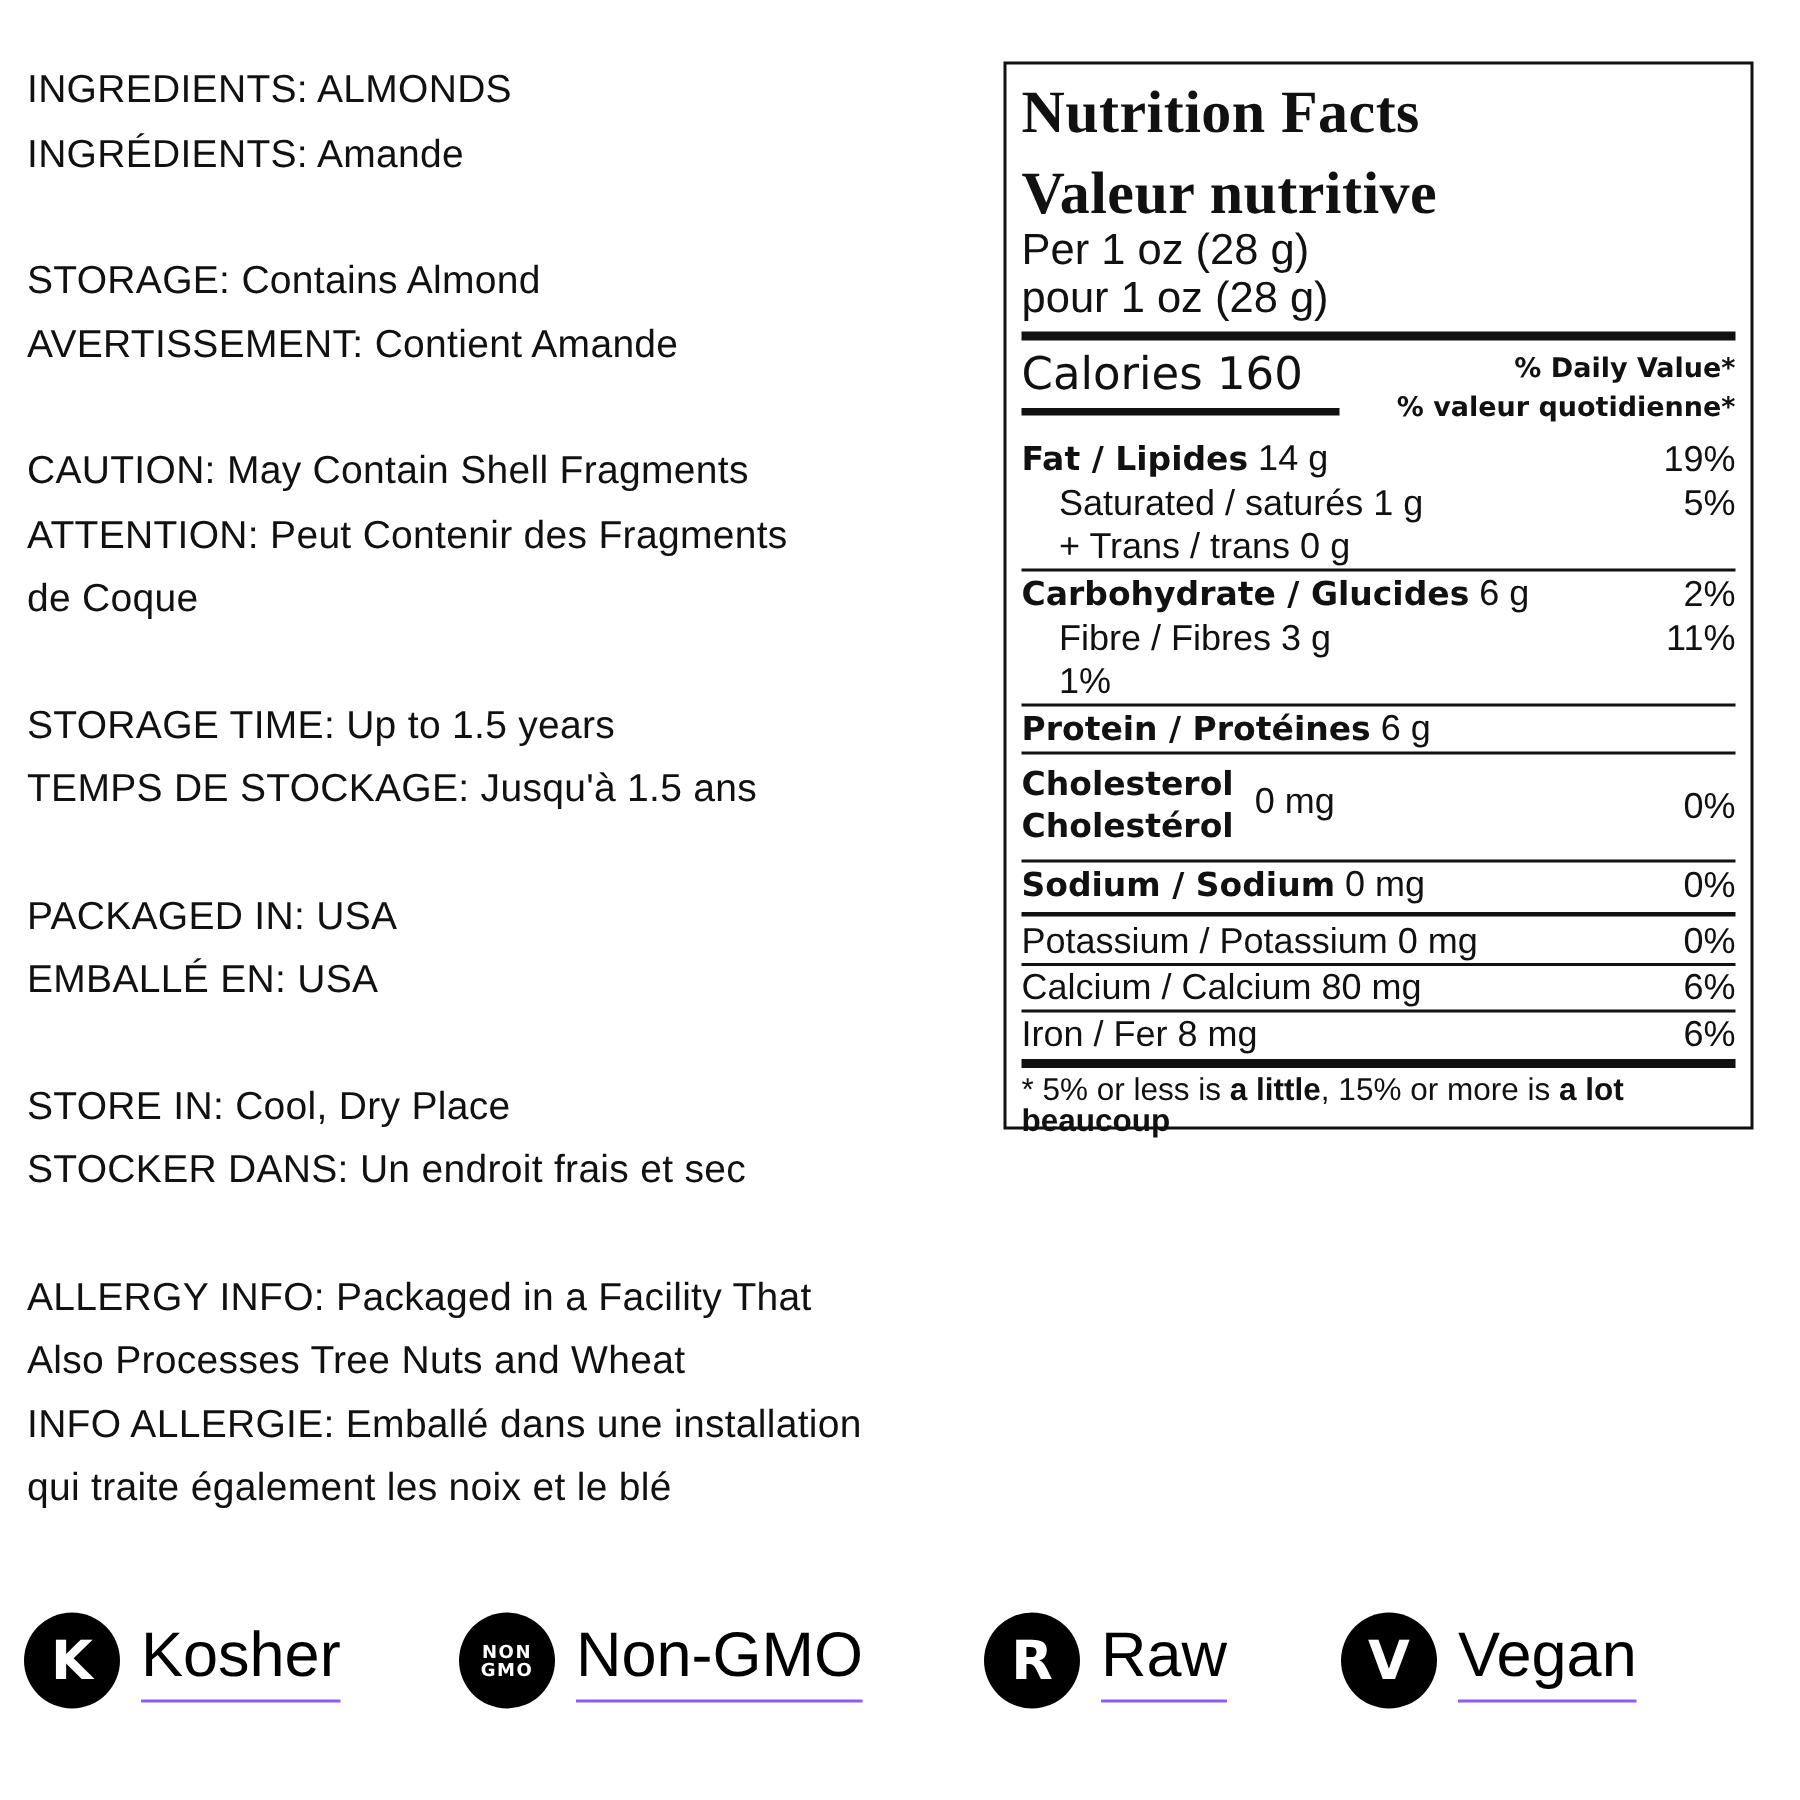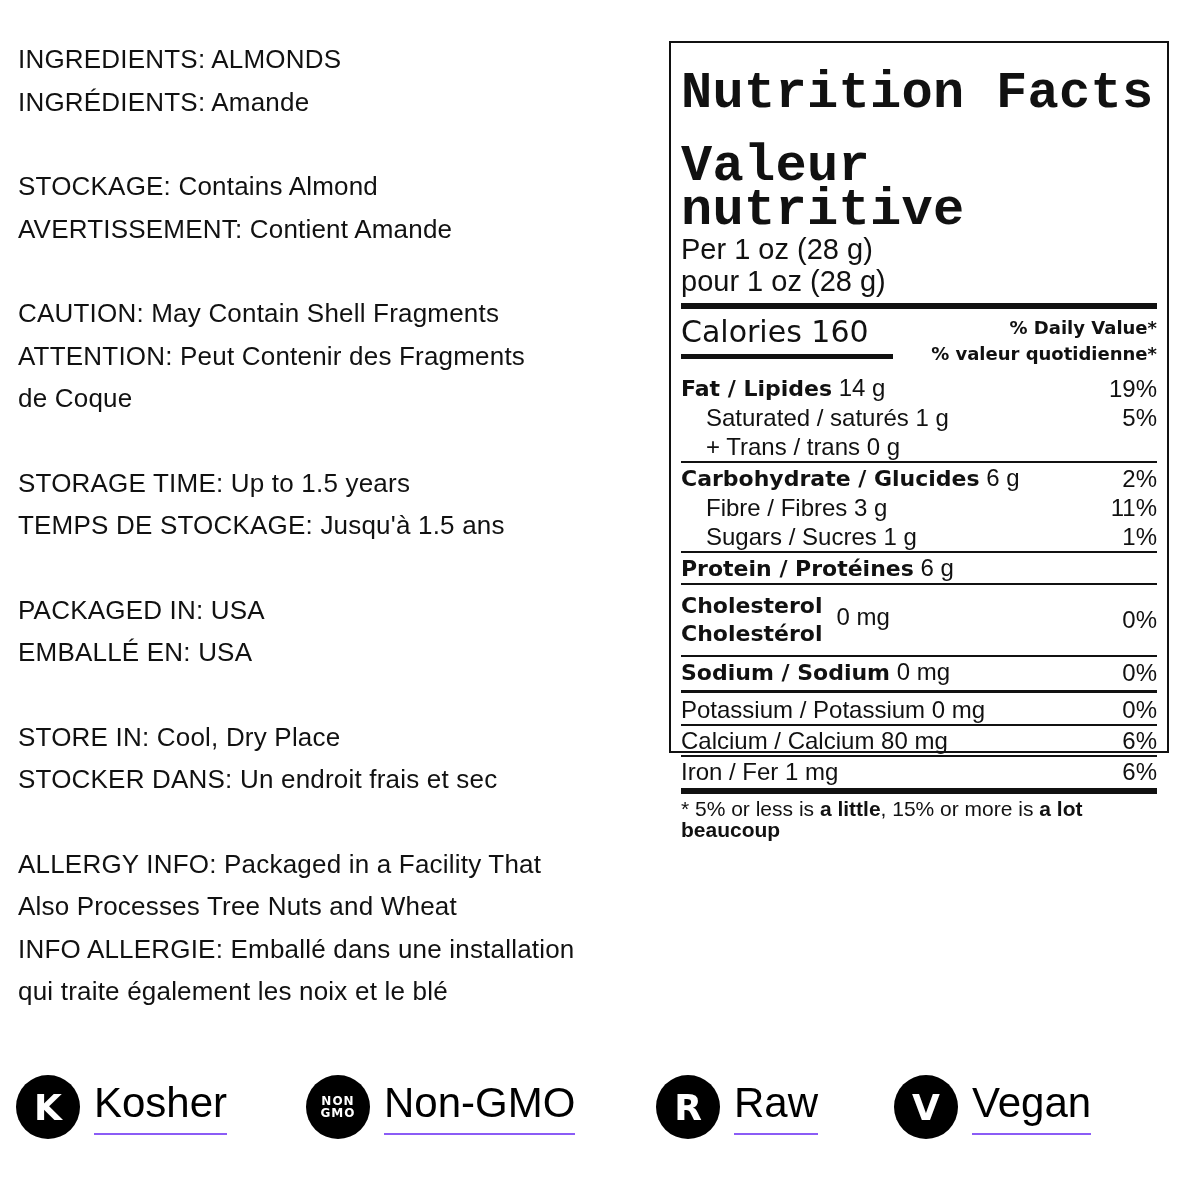--- a/index.html
+++ b/index.html
@@ -12,21 +12,21 @@
   .info-block { margin-bottom: 42px; }
   .info-line { font-size: 26px; line-height: 42.5px; white-space: nowrap; letter-spacing: 0.2px; }
   .info-line .k { font-weight: normal; }
   .info-block.tight { margin-bottom: 0; }
 
   
   .nf {
     position: absolute; left: 669px; top: 41px; width: 500px; height: 712px;
     border: 2px solid #111; box-sizing: border-box; padding: 0 10px 0 10px;
   }
-  .nf-title { font-family: Liberation Mono, monospace; font-weight: bold; font-size: 52px; line-height: 44px; margin-top: 29px; letter-spacing: 0.3px; }
+  .nf-title { font-family: Liberation Serif, serif; font-weight: bold; font-size: 40px; line-height: 44px; margin-top: 10px; letter-spacing: 0.3px; }
   .nf-serv { font-size: 29px; line-height: 32px; }
   .rule-thick { height: 6px; background: #111; margin-top: 6px; }
   .rule-med { height: 3px; background: #111; }
   .rule-thin { height: 2px; background: #111; }
   .cal-row { display: flex; justify-content: space-between; align-items: flex-start; height: 64px; }
   .cal-left { display: flex; flex-direction: column; }
   .cal { font-family: "DejaVu Sans", sans-serif; font-size: 30px; line-height: 38px; margin-top: 4px; }
   .cal-under { height: 5px; background: #111; width: 212px; margin-top: 3px; }
   .dv { text-align: right; font-family: "DejaVu Sans", sans-serif; font-weight: bold; font-size: 18px; line-height: 26px; margin-top: 6px; }
   .row { display: flex; justify-content: space-between; align-items: center; font-size: 24px; line-height: 29px; text-align: center; }
@@ -54,21 +54,21 @@
 </style>
 </head>
 <body>
 
 <div class="info">
   <div class="info-block">
     <div class="info-line"><span class="k">INGREDIENTS:</span><span> ALMONDS</span></div>
     <div class="info-line"><span class="k">INGRÉDIENTS:</span><span> Amande</span></div>
   </div>
   <div class="info-block">
-    <div class="info-line"><span class="k">STOCKAGE:</span><span> Contains Almond</span></div>
+    <div class="info-line"><span class="k">STORAGE:</span><span> Contains Almond</span></div>
     <div class="info-line"><span class="k">AVERTISSEMENT:</span><span> Contient Amande</span></div>
   </div>
   <div class="info-block">
     <div class="info-line"><span class="k">CAUTION:</span><span> May Contain Shell Fragments</span></div>
     <div class="info-line"><span class="k">ATTENTION:</span><span> Peut Contenir des Fragments</span></div>
     <div class="info-line"><span>de Coque</span></div>
   </div>
   <div class="info-block">
     <div class="info-line"><span class="k">STORAGE TIME</span><span>: Up to 1.5 years</span></div>
     <div class="info-line"><span class="k">TEMPS DE STOCKAGE</span><span>: Jusqu'à 1.5 ans</span></div>
@@ -122,21 +122,20 @@
   <div class="rule-thin"></div>
   <div class="row">
     <span><span class="b">Carbohydrate / Glucides</span><span> 6 g</span></span>
     <span>2%</span>
   </div>
   <div class="row sub">
     <span>Fibre / Fibres 3 g</span>
     <span>11%</span>
   </div>
   <div class="row sub">
-    <span>Sugars / Sucres 1 g</span>
     <span>1%</span>
   </div>
   <div class="rule-thin"></div>
   <div class="row">
     <span><span class="b">Protein / Protéines</span><span> 6 g</span></span>
   </div>
   <div class="rule-thin"></div>
   <div class="chol">
     <div class="chol-names">
       <div>Cholesterol</div>
@@ -155,21 +154,21 @@
     <span>Potassium / Potassium 0 mg</span>
     <span>0%</span>
   </div>
   <div class="rule-thin"></div>
   <div class="row">
     <span>Calcium / Calcium 80 mg</span>
     <span>6%</span>
   </div>
   <div class="rule-thin"></div>
   <div class="row">
-    <span>Iron / Fer 1 mg</span>
+    <span>Iron / Fer 8 mg</span>
     <span>6%</span>
   </div>
   <div class="rule-thick" style="margin-top:2px"></div>
   <div class="foot">
     <div><span>* 5% or less is </span><span class="b">a little</span><span>, 15% or more is </span><span class="b">a lot</span></div>
     <div class="b">beaucoup</div>
   </div>
 </div>
 
 <div class="badges">

